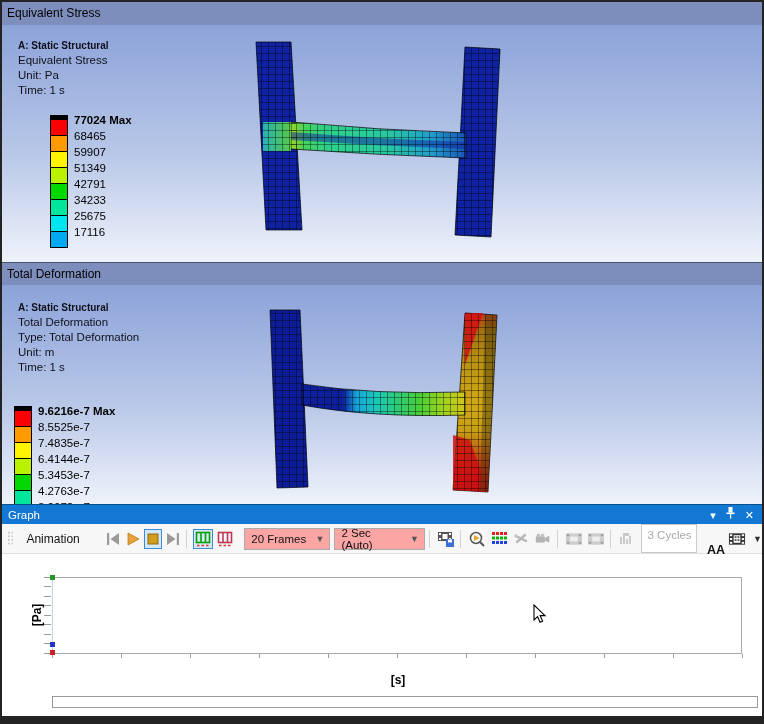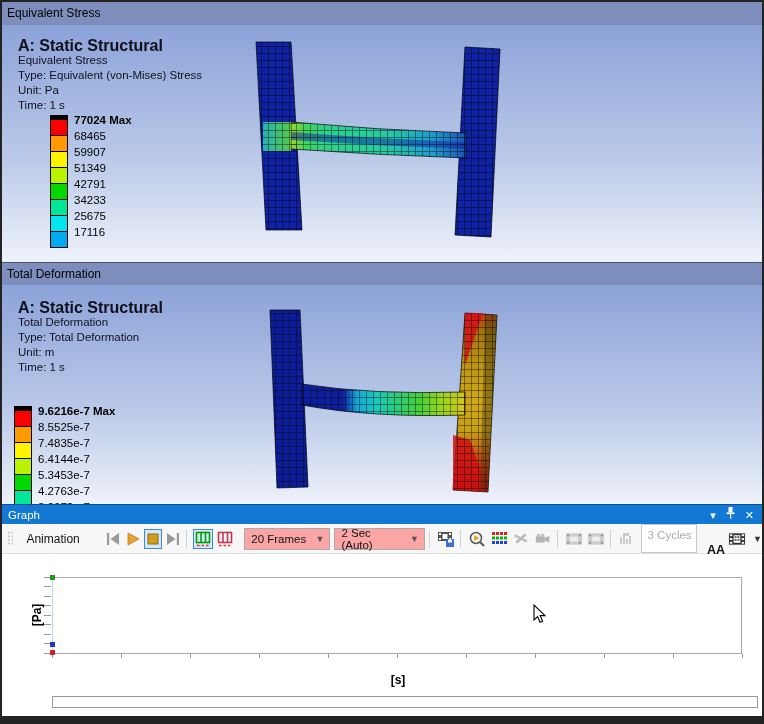--- a/index.html
+++ b/index.html
@@ -7,21 +7,21 @@
   .window { position:relative; width:764px; height:724px; background:#232323; padding:2px 2px 8px 2px; overflow:hidden; }
 
   
   .caption { height:23px; background:#7e8ebc; border-top:1px solid #49536f; color:#000;
              font-size:12px; line-height:22px; padding-left:5px; }
   .caption.first { border-top:none; }
   .viewport { position:relative; overflow:hidden; background:linear-gradient(#8ca3d9 0%, #b9c8e8 55%, #eef2fa 100%); }
   .vp-stress { height:237px; }
   .vp-deform { height:219px; }
   .annot { position:absolute; left:16px; font-size:11.5px; color:#10101c; line-height:15px; }
-  .annot .hd { font-weight:bold; font-size:16px; }
+  .annot .hd { font-weight:bold; font-size:10px; }
   .legend { position:absolute; left:12px; }
   .legend-cap { width:18px; height:5px; background:#000; }
   .legend-row { display:flex; height:16px; }
   .legend-box { width:18px; height:17px; border:1px solid #000; margin-top:-1px; flex:none; }
   .legend-label { margin-left:6px; font-size:11.5px; color:#000; transform:translateY(-8px); line-height:16px; white-space:nowrap; }
   .legend-label.max { font-weight:bold; }
   .model { position:absolute; left:0; top:0; }
 
   
   .graph-titlebar { height:20px; background:#1278d4; color:#fff; font-size:11.5px; line-height:20px;
@@ -95,21 +95,20 @@
 
       <path d="M289,107 Q376,114 464,117 L464,124 Q376,121 289,115 Z" fill="#0e22a2" opacity="0.5"></path>
 
       <polygon points="254,17 289,17 300,205 264,205" fill="url(#mesh1)"></polygon>
       <polygon points="463,22 498,24 489,212 453,210" fill="url(#mesh1)"></polygon>
       <path d="M289,97 Q376,105 464,108 L464,133 Q376,130 289,124 Z" fill="url(#mesh1)"></path>
     </svg>
     <div class="annot" style="top:13px;">
       <div class="hd">A: Static Structural</div>
       <div>Equivalent Stress</div>
-      <div>Type: Equivalent (von-Mises) Stress</div>
       <div>Unit: Pa</div>
       <div>Time: 1 s</div>
     </div>
     <div class="legend" style="top:90px;padding-left:36px;">
       <div class="legend-cap"></div>
       <div class="legend-row">
           <span class="legend-box" style="background-color: rgb(251, 0, 0);"></span>
           <span class="legend-label max">77024 Max</span>
         </div>
       <div class="legend-row">

